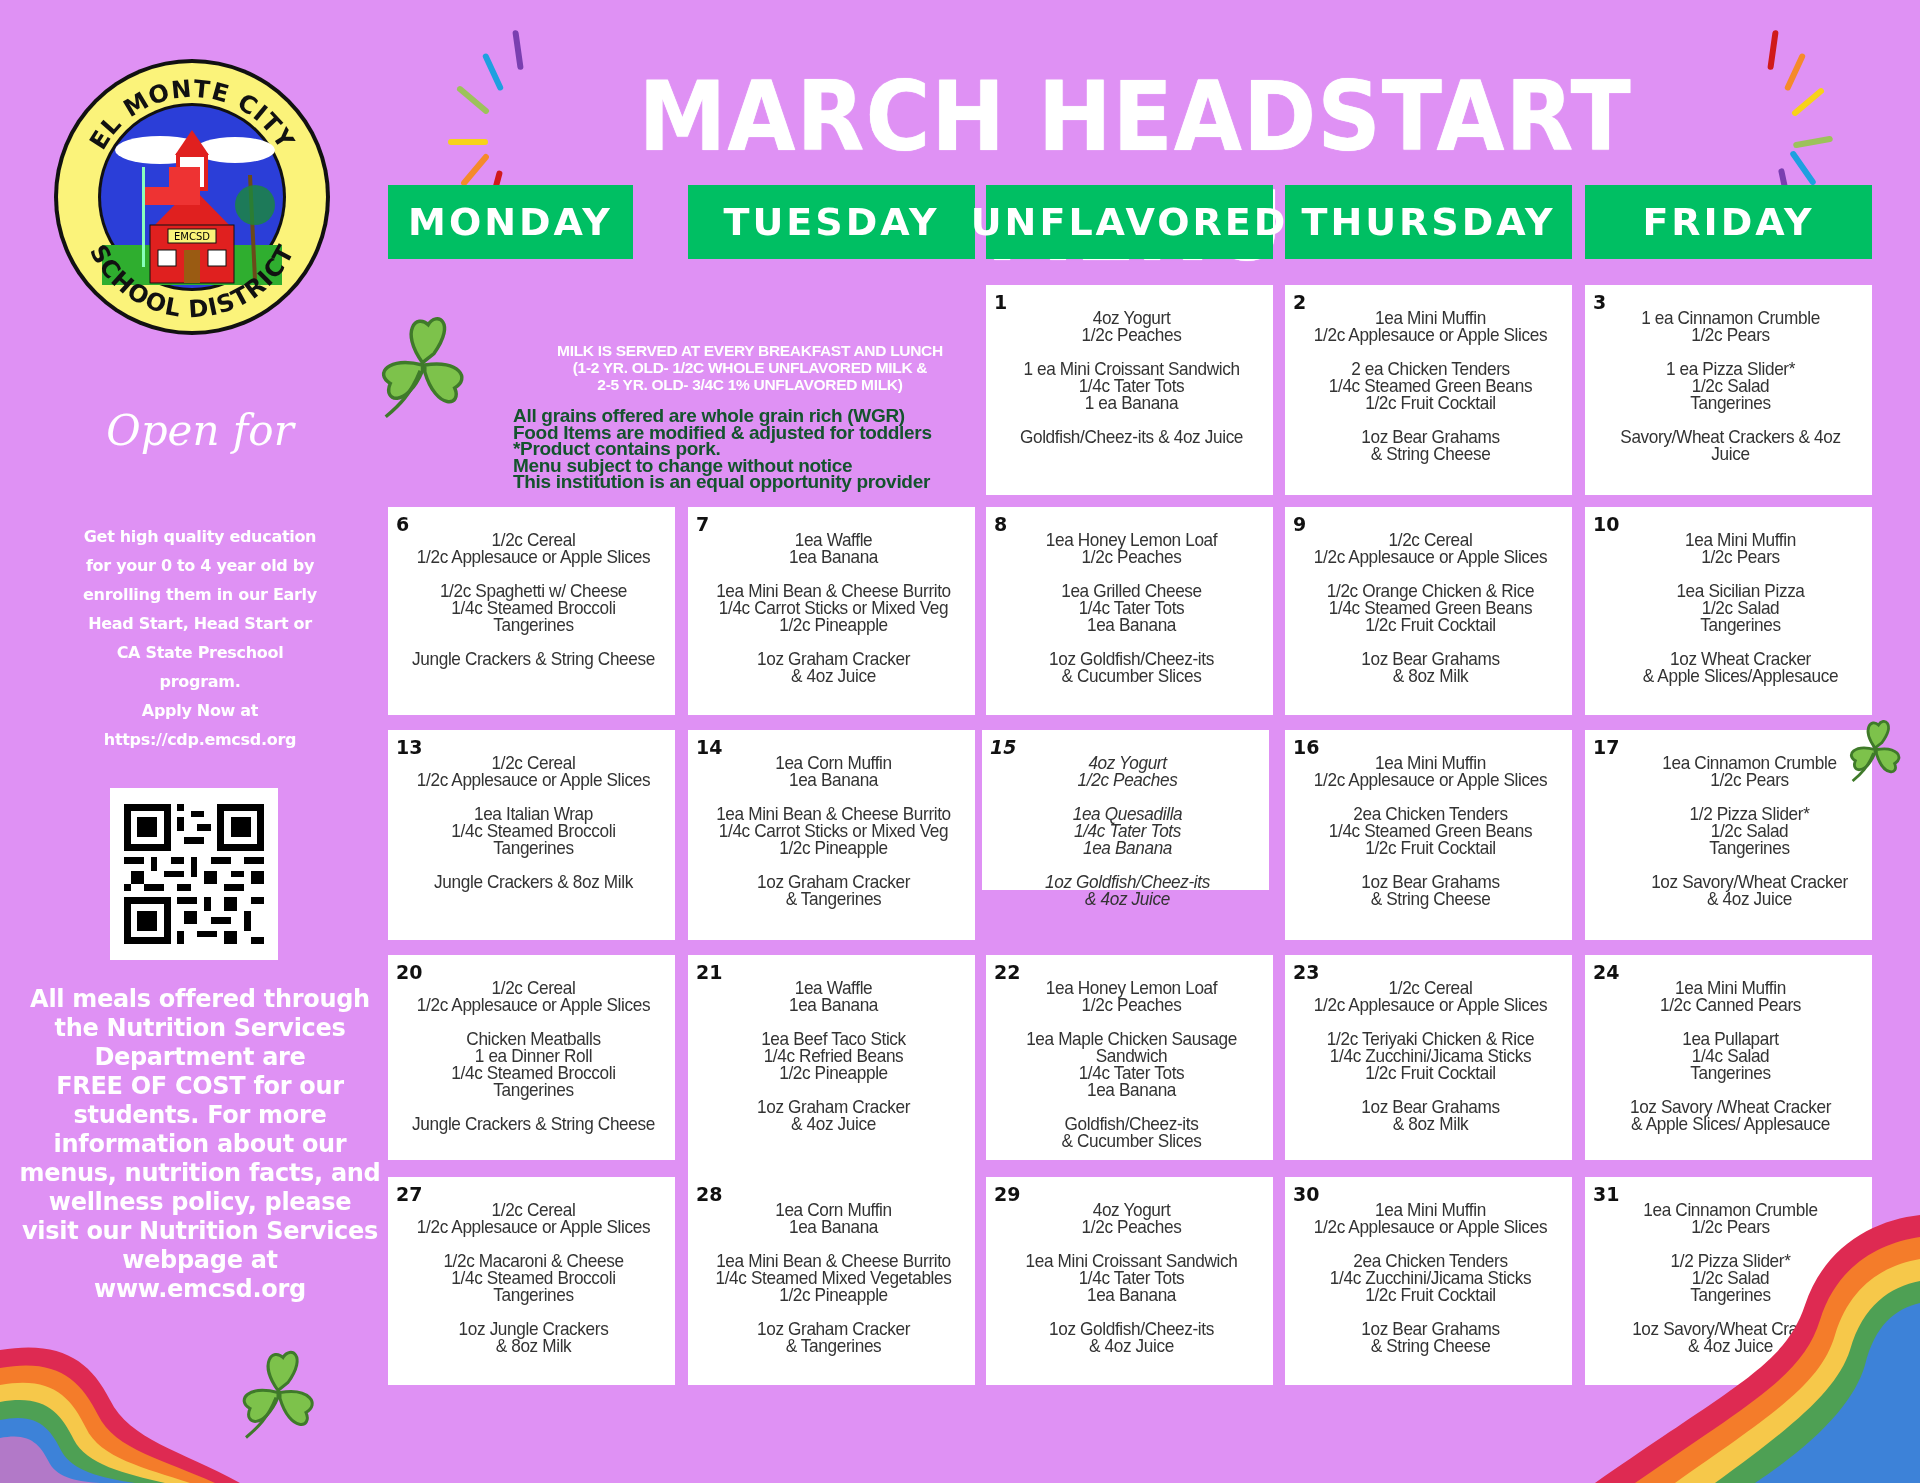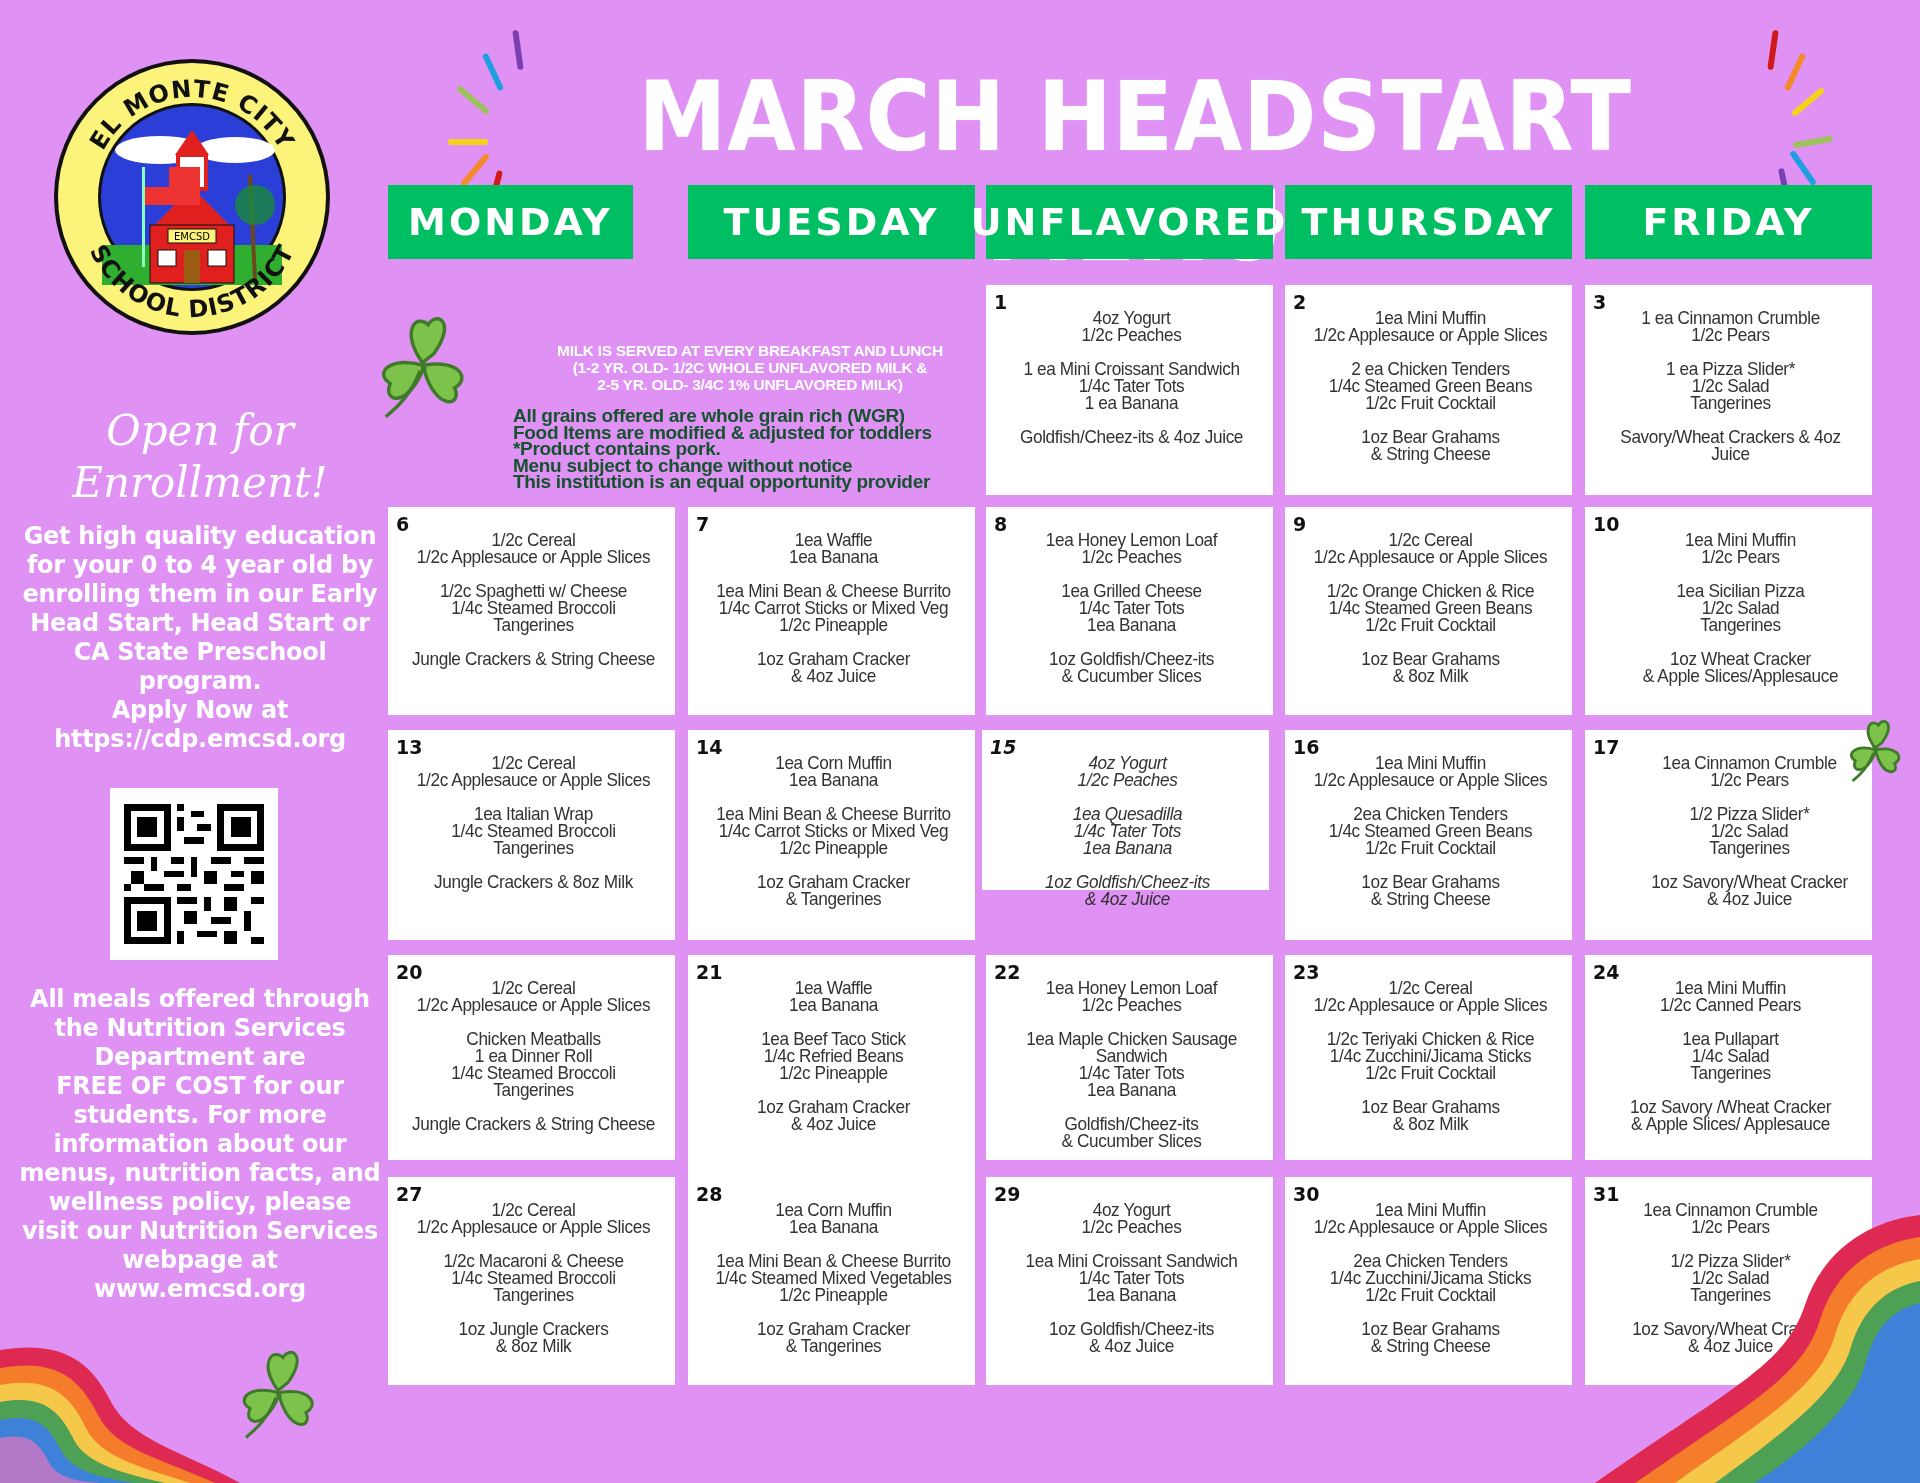--- a/index.html
+++ b/index.html
@@ -66,21 +66,21 @@
 
     
     .enroll-title {
       left: 30px; top: 405px; width: 340px;
       color: #fff; font-family: "DejaVu Serif", serif; font-style: italic;
       font-size: 42px; line-height: 52px; text-align: center;
     }
     .enroll-body {
       left: 10px; top: 522px; width: 380px;
       color: #fff; font-family: "DejaVu Sans", sans-serif; font-weight: bold;
-      font-size: 24px; line-height: 29px; text-align: center; letter-spacing: -0.3px;
+      font-size: 16px; line-height: 29px; text-align: center; letter-spacing: -0.3px;
     }
     .qr {
       left: 110px; top: 788px; width: 168px; height: 172px; background: #fff;
       display: flex; align-items: center; justify-content: center;
     }
     .free-body {
       left: 10px; top: 985px; width: 380px;
       color: #fff; font-family: "DejaVu Sans", sans-serif; font-weight: bold;
       font-size: 24px; line-height: 29px; text-align: center; letter-spacing: -0.3px;
     }
@@ -572,21 +572,20 @@
         <div class="group">
           <span class="line">1oz Savory/Wheat Cracker</span>
           <span class="line">&amp; 4oz Juice</span>
         </div>
       </div>
     </div>
   </div>
 
 <div class="abs enroll-title">
   <span class="line">Open for</span>
-  <span class="line">Enrollment!</span>
 </div>
 <div class="abs enroll-body">
   <span class="line">Get high quality education</span>
   <span class="line">for your 0 to 4 year old by</span>
   <span class="line">enrolling them in our Early</span>
   <span class="line">Head Start, Head Start or</span>
   <span class="line">CA State Preschool</span>
   <span class="line">program.</span>
   <span class="line">Apply Now at</span>
   <span class="line">https://cdp.emcsd.org</span>

